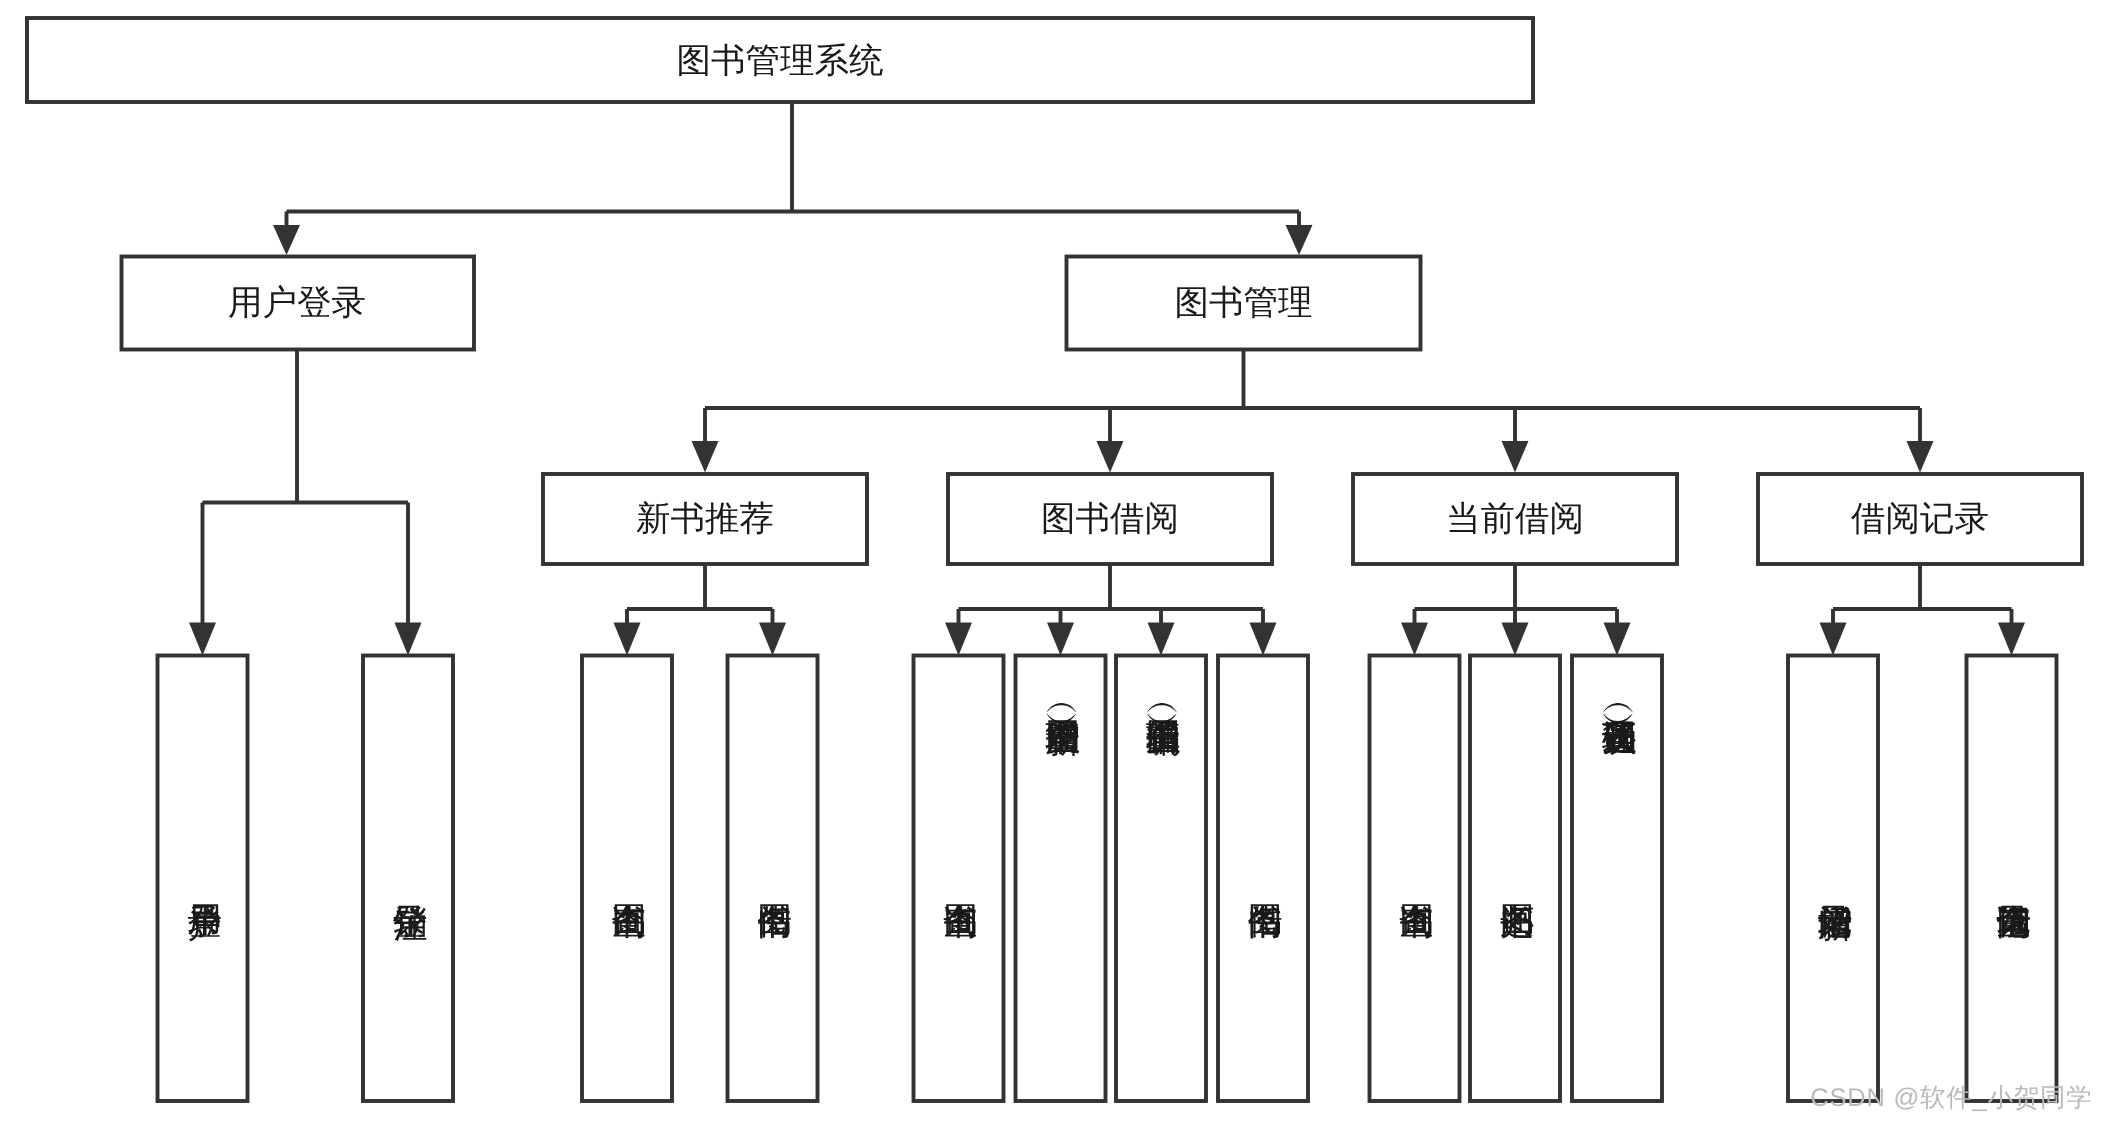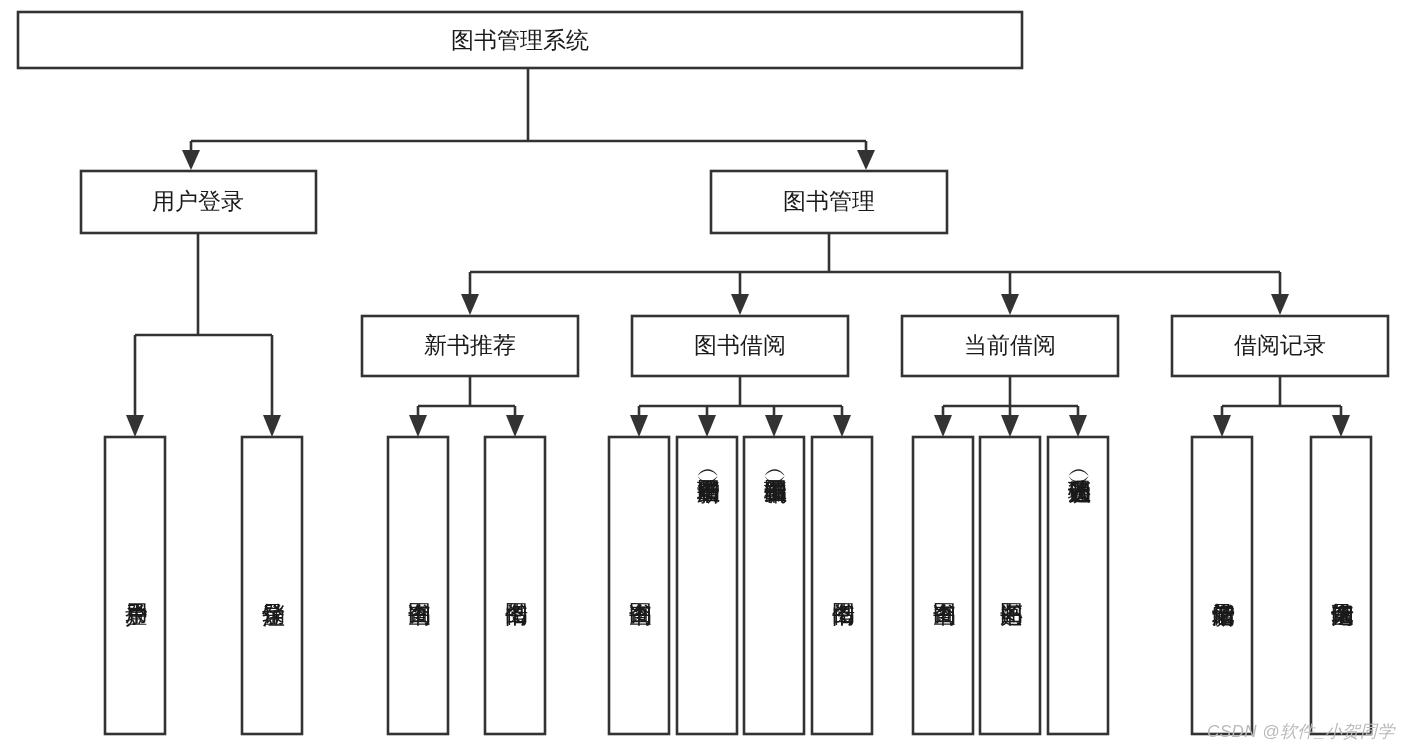--- a/index.html
+++ b/index.html
@@ -58,21 +58,20 @@
   .watermark {
     position: absolute;
     right: 10px;
     bottom: 4px;
     font-family: "Liberation Sans", "DejaVu Sans", sans-serif;
     font-size: 17px;
     color: #b9b9b9;
     white-space: nowrap;
     letter-spacing: 0.5px;
     pointer-events: none;
-    font-style: italic;
   }
 </style>
 </head>
 <body>
 
 <div id="diagram-root">
 
   <svg id="tree-canvas" viewBox="0 0 1405 747" xmlns="http://www.w3.org/2000/svg">
 
     <g>

